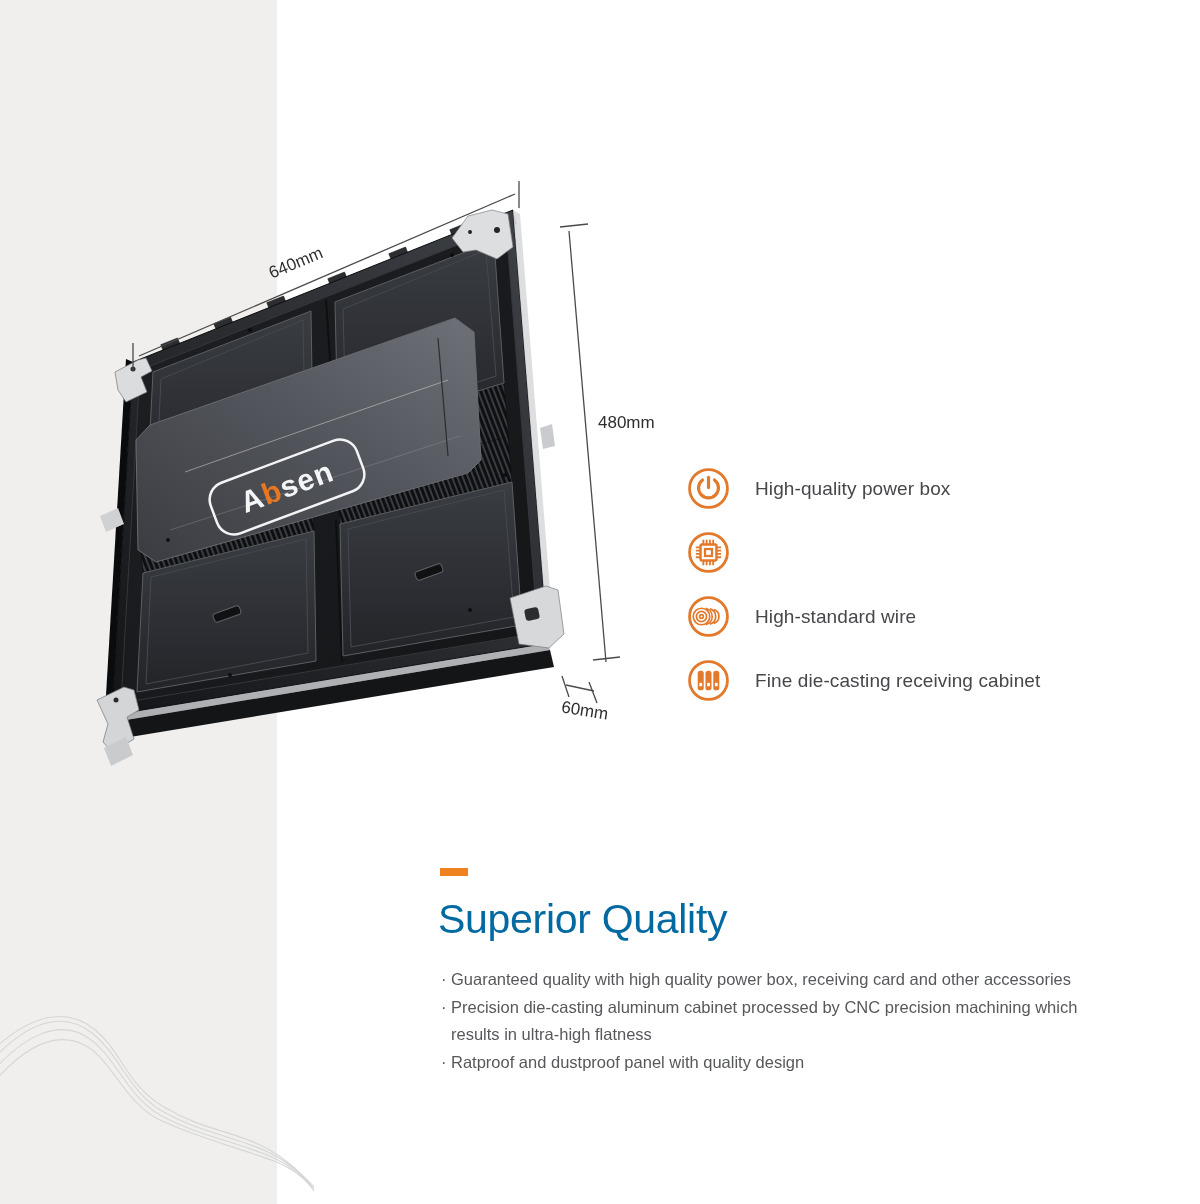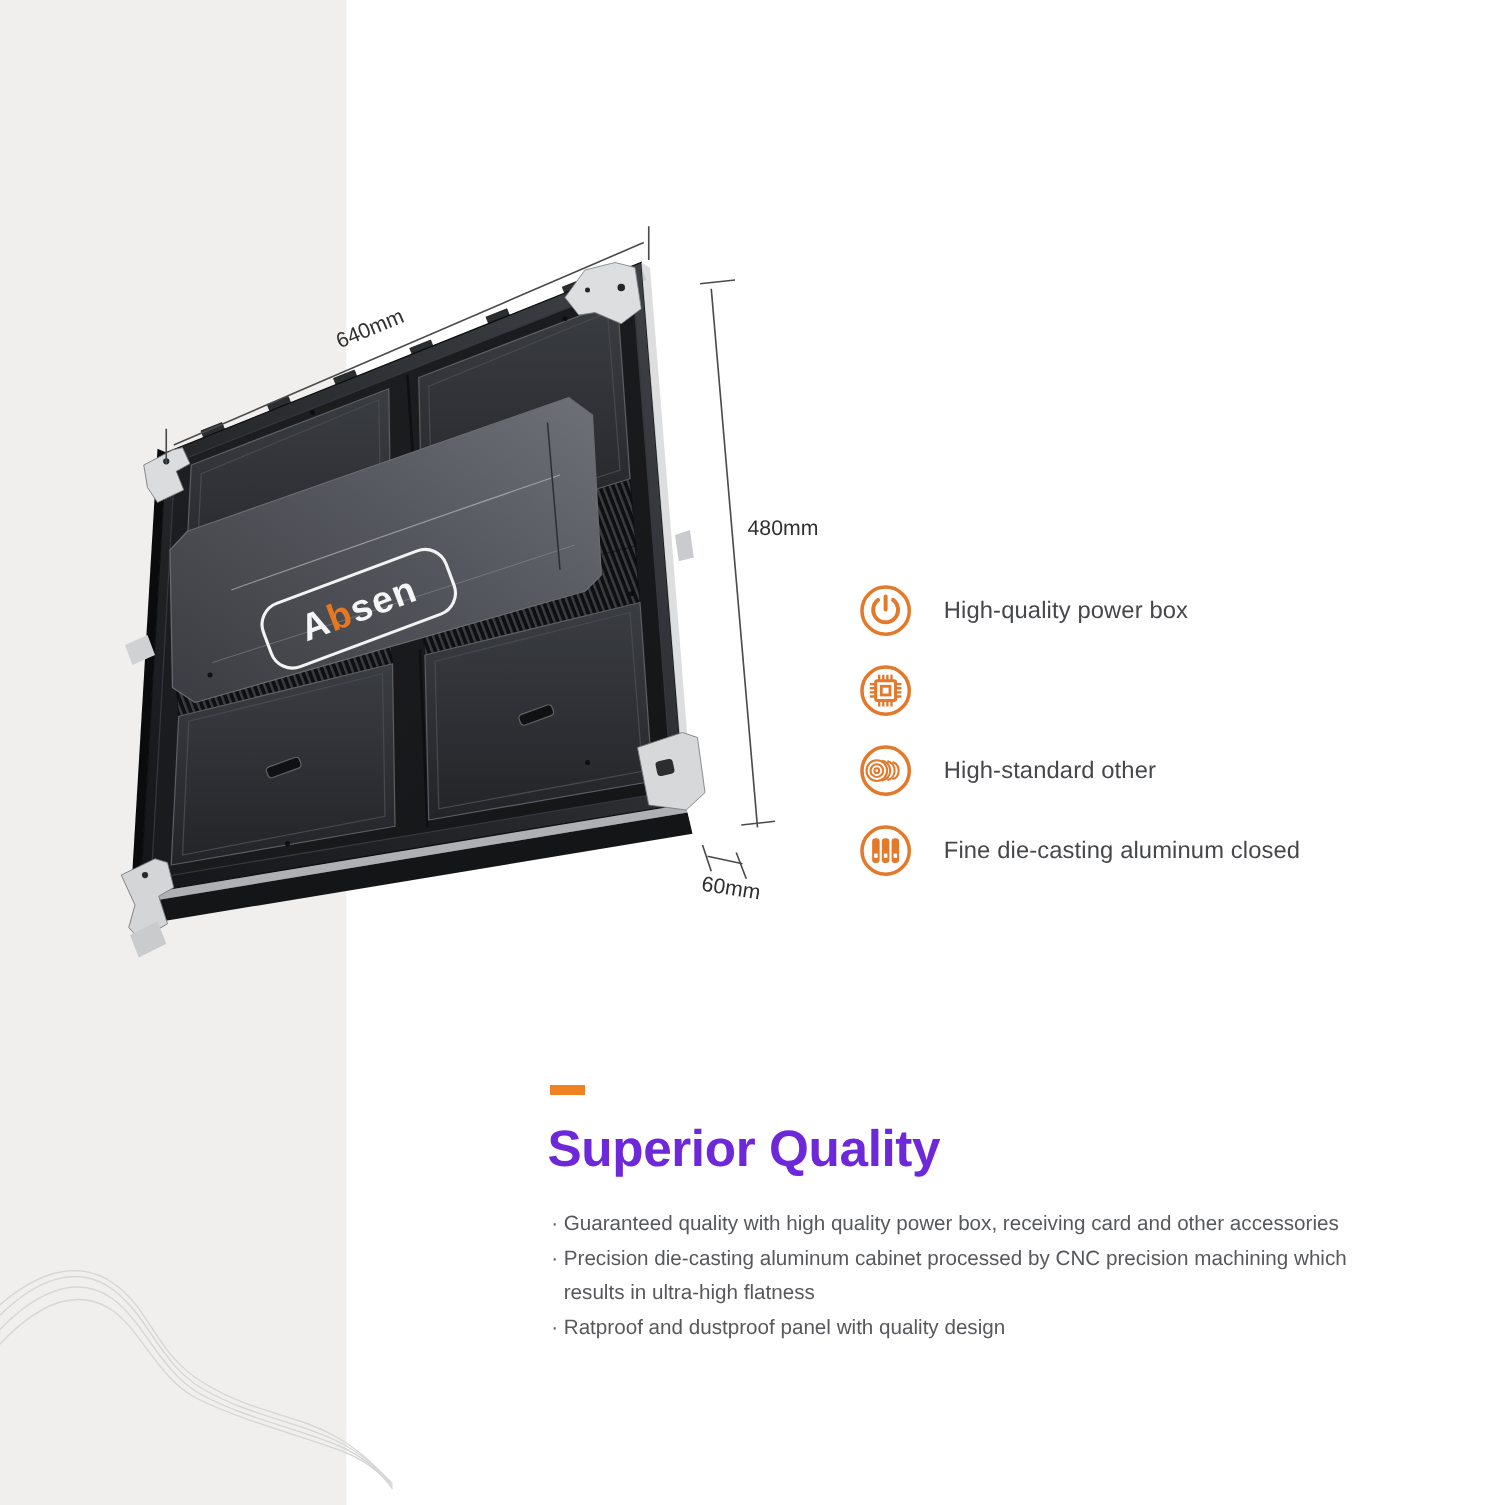--- a/index.html
+++ b/index.html
@@ -21,21 +21,21 @@
   .feature-row { display:flex; align-items:center; gap:24px; height:45px; }
   .f-icon { width:45px; height:45px; display:block; flex:0 0 45px; }
   .f-label { font-size:19px; color:#45474a; letter-spacing:0.1px; white-space:nowrap; }
   .accent-stroke { stroke:#E2792B; }
   .accent-fill { fill:#E2792B; }
 
   
   .sq-dash { position:absolute; left:440px; top:868px; width:28px; height:8px; background:#F08121; }
   .sq-title {
     position:absolute; left:438px; top:897px;
-    font-size:41px; font-weight:bold; color:#6d28d9; letter-spacing:-0.3px; line-height:1.1;
+    font-size:41px; font-weight:normal; color:#0369a1; letter-spacing:-0.3px; line-height:1.1;
   }
   .sq-bullets {
     position:absolute; left:441px; top:966px; width:676px;
     font-size:16.5px; line-height:27.5px; color:#56585b;
   }
   .bullet { display:flex; }
   .bullet .dot { flex:0 0 10px; }
   .bullet .btxt { flex:1; }
 
   
@@ -211,34 +211,34 @@
     </div>
 
     <div class="feature-row">
       <svg class="f-icon" viewBox="0 0 48 48">
         <circle cx="24" cy="24" r="20.2" fill="none" class="accent-stroke" stroke-width="3"></circle>
         <circle cx="16.5" cy="24" r="2" fill="none" class="accent-stroke" stroke-width="1.8"></circle>
         <circle cx="16.5" cy="24" r="5.4" fill="none" class="accent-stroke" stroke-width="1.8"></circle>
         <circle cx="16.5" cy="24" r="8.8" fill="none" class="accent-stroke" stroke-width="1.8"></circle>
         <path d="M21,15.4 a8.8,8.8 0 0 1 0,17.2 M25.5,15.9 a8.4,8.4 0 0 1 0,16.2 M29.8,16.6 a7.8,7.8 0 0 1 0,14.8" fill="none" class="accent-stroke" stroke-width="1.8"></path>
       </svg>
-      <span class="f-label">High-standard other</span>
+      <span class="f-label">High-standard wire</span>
     </div>
 
     <div class="feature-row">
       <svg class="f-icon" viewBox="0 0 48 48">
         <circle cx="24" cy="24" r="20.2" fill="none" class="accent-stroke" stroke-width="3"></circle>
         <rect x="12.5" y="13.5" width="6.4" height="21" rx="2.8" class="accent-fill"></rect>
         <rect x="20.8" y="13.5" width="6.4" height="21" rx="2.8" class="accent-fill"></rect>
         <rect x="29.1" y="13.5" width="6.4" height="21" rx="2.8" class="accent-fill"></rect>
         <rect x="14.2" y="26.5" width="3" height="3.6" fill="#ffffff"></rect>
         <rect x="22.5" y="26.5" width="3" height="3.6" fill="#ffffff"></rect>
         <rect x="30.8" y="26.5" width="3" height="3.6" fill="#ffffff"></rect>
       </svg>
-      <span class="f-label">Fine die-casting aluminum closed</span>
+      <span class="f-label">Fine die-casting receiving cabinet</span>
     </div>
 
   </div>
 
   <div class="sq-dash"></div>
   <h1 class="sq-title">Superior Quality</h1>
 
   <div class="sq-bullets">
     <div class="bullet">
       <span class="dot">·</span>

